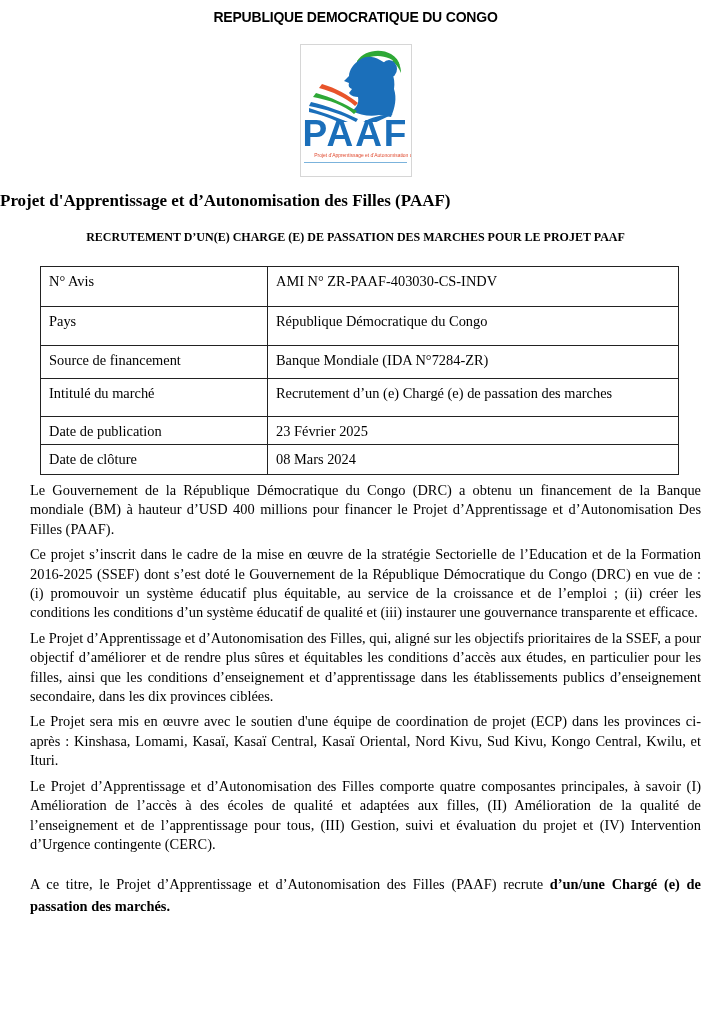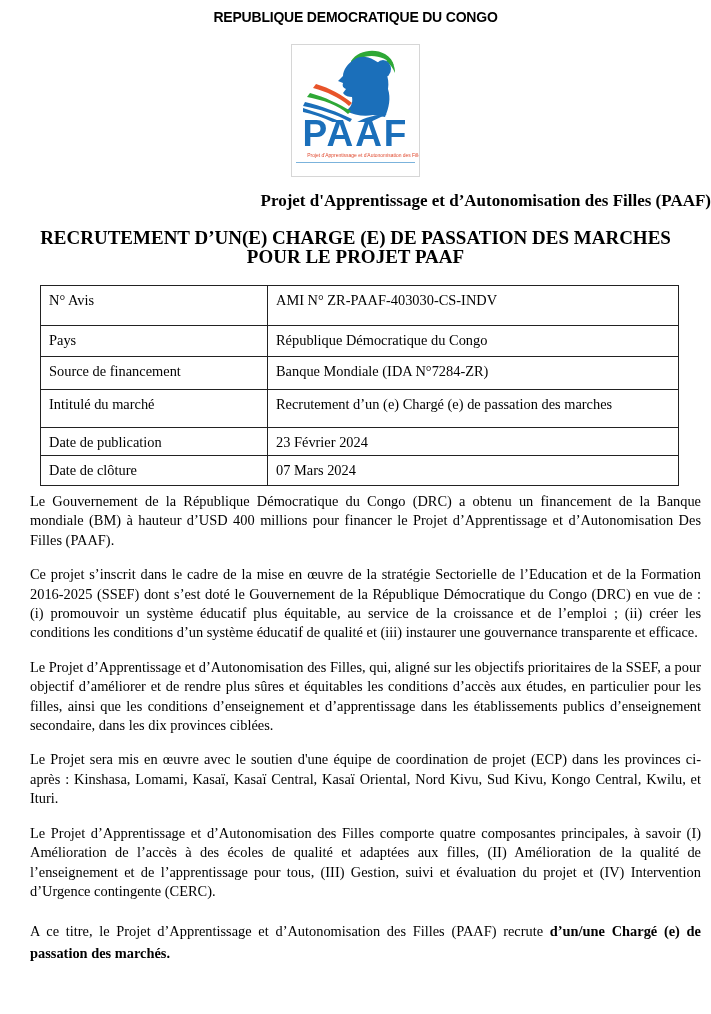--- a/index.html
+++ b/index.html
@@ -20,21 +20,21 @@
     font-weight: bold;
     font-size: 14px;
     line-height: 20px;
     letter-spacing: -0.2px;
   }
   .hdr1 { padding-top: 7px; }
   .hdr2 { margin-top: 12px; }
 
   
   .logo-box {
-    width: 129px;
+    width: 112px;
     height: 133px;
     margin: 17px auto 0 auto;
     border: 1px solid #d6d6d6;
     background: #ffffff;
     box-sizing: border-box;
     text-align: center;
     overflow: hidden;
   }
   .logo-fig { display:block; margin: 3px auto 0 auto; }
   .logo-acronym {
@@ -57,30 +57,30 @@
   }
   .logo-rule {
     height: 1px;
     background: #7bb3dc;
     width: 94%;
     margin: 3px auto 0 auto;
   }
 
   
   .doc-title {
-    text-align: right;
+    text-align: left;
     font-weight: bold;
     font-size: 17px;
     line-height: 21px;
     margin-top: 13px;
   }
   .doc-subtitle {
     text-align: center;
     font-weight: bold;
-    font-size: 19px;
+    font-size: 12px;
     line-height: 19px;
     margin: 17px auto 0 auto;
     max-width: 655px;
   }
 
   
   table.info {
     border-collapse: collapse;
     table-layout: fixed;
     width: 638px;
@@ -89,40 +89,40 @@
   }
   table.info td {
     border: 1px solid #222222;
     vertical-align: top;
     padding: 6px 18px 4px 8px;
     overflow: hidden;
   }
   col.c1 { width: 227px; }
   col.c2 { width: 411px; }
   tr.r1 { height: 40px; }
-  tr.r2 { height: 31px; }
+  tr.r2 { height: 39px; }
   tr.r3 { height: 33px; }
   tr.r4 { height: 38px; }
   tr.r5 { height: 22px; }
   tr.r6 { height: 30px; }
 
   
   .section-heading {
     margin: 15px 0 0 38px;
     font-weight: bold;
     font-size: 15px;
     line-height: 19px;
   }
   .section-heading .num { margin-right: 11px; }
   .body-text { padding: 0 10px 0 30px; }
   .para {
     text-align: justify;
     font-size: 14.4px;
     line-height: 19.4px;
-    margin-top: 15px;
+    margin-top: 6px;
   }
   .para.first { margin-top: 6px; }
   .para.closing { margin-top: 19px; line-height: 22px; }
   .bold { font-weight: bold; }
 </style>
 </head>
 <body>
 
 <div class="page">
 
@@ -168,25 +168,25 @@
     <tr class="r3">
       <td>Source de financement</td>
       <td>Banque Mondiale (IDA N°7284-ZR)</td>
     </tr>
     <tr class="r4">
       <td>Intitulé du marché</td>
       <td>Recrutement d’un (e) Chargé (e) de passation des marches</td>
     </tr>
     <tr class="r5">
       <td>Date de publication</td>
-      <td>23 Février 2024</td>
+      <td>23 Février 2025</td>
     </tr>
     <tr class="r6">
       <td>Date de clôture</td>
-      <td>07 Mars 2024</td>
+      <td>08 Mars 2024</td>
     </tr>
   </tbody>
     </table>
 
 
   <div class="body-text">
     <div class="para first">Le Gouvernement de la République Démocratique du Congo (DRC) a obtenu un financement de la Banque mondiale (BM) à hauteur d’USD 400 millions pour financer le Projet d’Apprentissage et d’Autonomisation Des Filles (PAAF).</div>
     <div class="para">Ce projet s’inscrit dans le cadre de la mise en œuvre de la stratégie Sectorielle de l’Education et de la Formation 2016-2025 (SSEF) dont s’est doté le Gouvernement de la République Démocratique du Congo (DRC) en vue de : (i) promouvoir un système éducatif plus équitable, au service de la croissance et de l’emploi ; (ii) créer les conditions les conditions d’un système éducatif de qualité et (iii) instaurer une gouvernance transparente et efficace.</div>
     <div class="para">Le Projet d’Apprentissage et d’Autonomisation des Filles, qui, aligné sur les objectifs prioritaires de la SSEF, a pour objectif d’améliorer et de rendre plus sûres et équitables les conditions d’accès aux études, en particulier pour les filles, ainsi que les conditions d’enseignement et d’apprentissage dans les établissements publics d’enseignement secondaire, dans les dix provinces ciblées.</div>
     <div class="para">Le Projet sera mis en œuvre avec le soutien d'une équipe de coordination de projet (ECP) dans les provinces ci-après : Kinshasa, Lomami, Kasaï, Kasaï Central, Kasaï Oriental, Nord Kivu, Sud Kivu, Kongo Central, Kwilu, et Ituri.</div>

